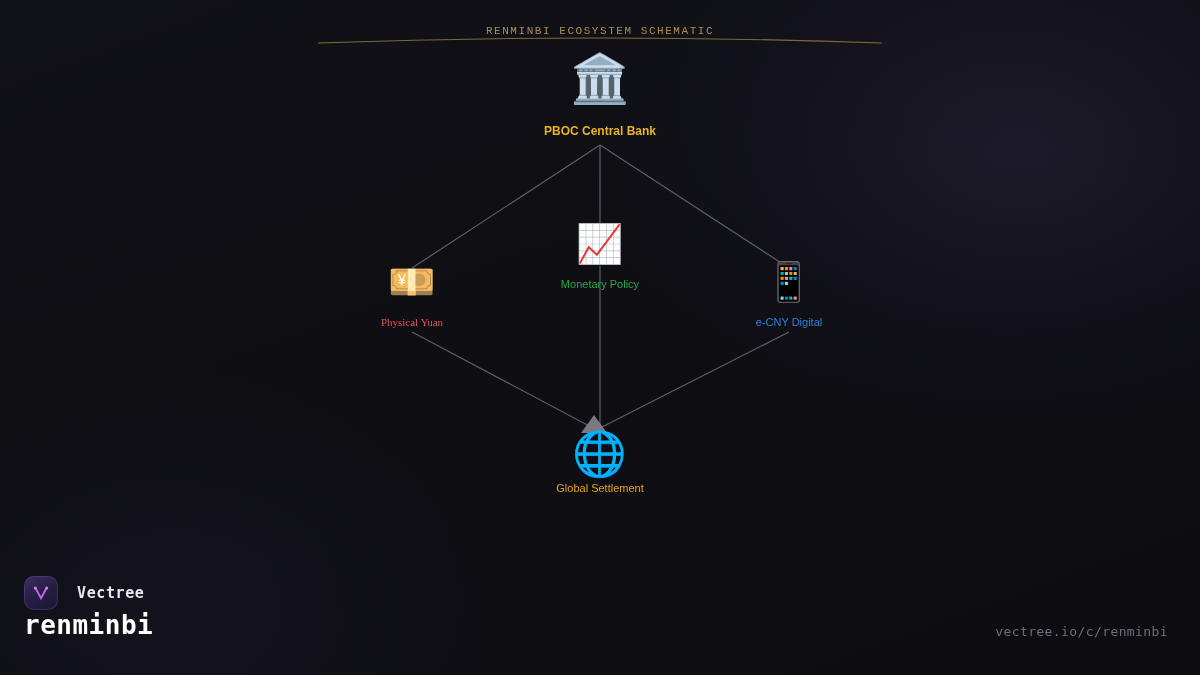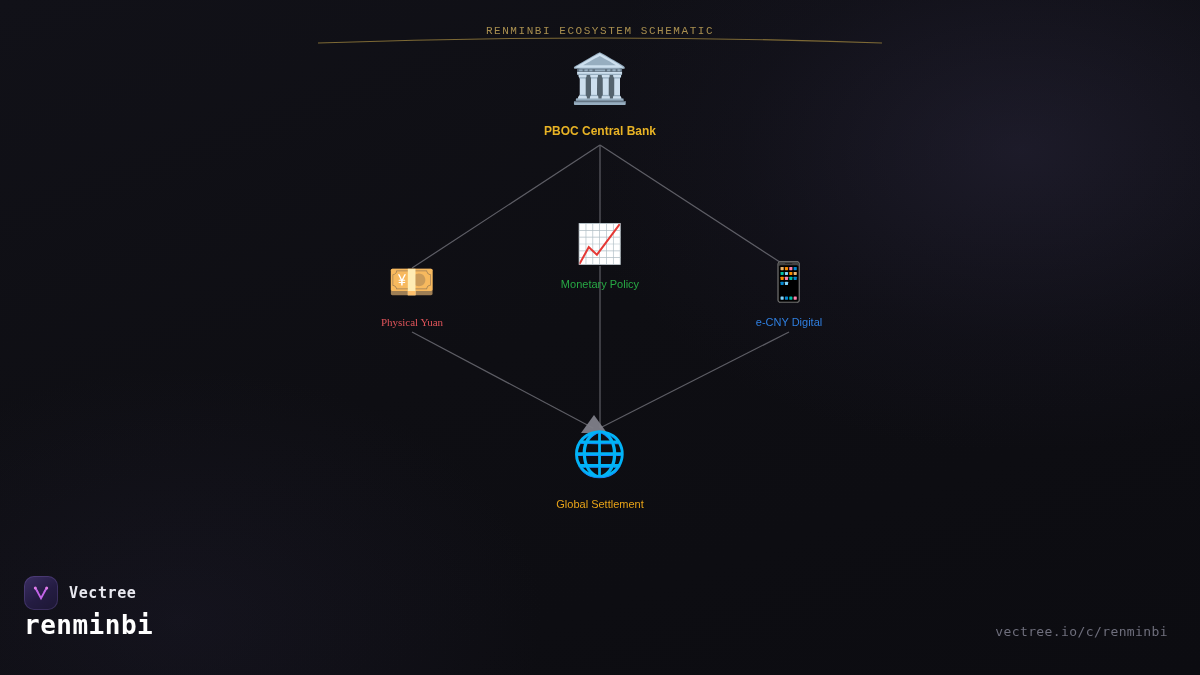--- a/index.html
+++ b/index.html
@@ -96,30 +96,30 @@
   .node-child .node-icon { font-size: 38px; }
   .node-child .node-label {
     font-size: 11px;
     font-weight: normal;
     margin-top: 15px;
   }
   #node-monetary-policy .node-label { color: #27a844; }
   #node-physical-yuan  .node-label { color: #e0545a; font-family: Liberation Serif, serif; }
   #node-ecny-digital   .node-label { color: #2f7fe0; }
   #node-global-settlement .node-icon { font-size: 44px; }
-  #node-global-settlement .node-label { color: #e8a317; margin-top: 22px; }
+  #node-global-settlement .node-label { color: #e8a317; margin-top: 6px; }
 
   
   #footer-brand {
     position: absolute;
     left: 24px;
     top: 576px;
     display: flex;
     align-items: center;
-    gap: 11px;
+    gap: 19px;
   }
   #brand-logo {
     width: 34px;
     height: 34px;
     border-radius: 10px;
     background: linear-gradient(145deg, #3b2e63 0%, #241c42 55%, #1c1733 100%);
     display: flex;
     align-items: center;
     justify-content: center;
     box-shadow: inset 0 0 0 1px rgba(140,110,200,0.25);

